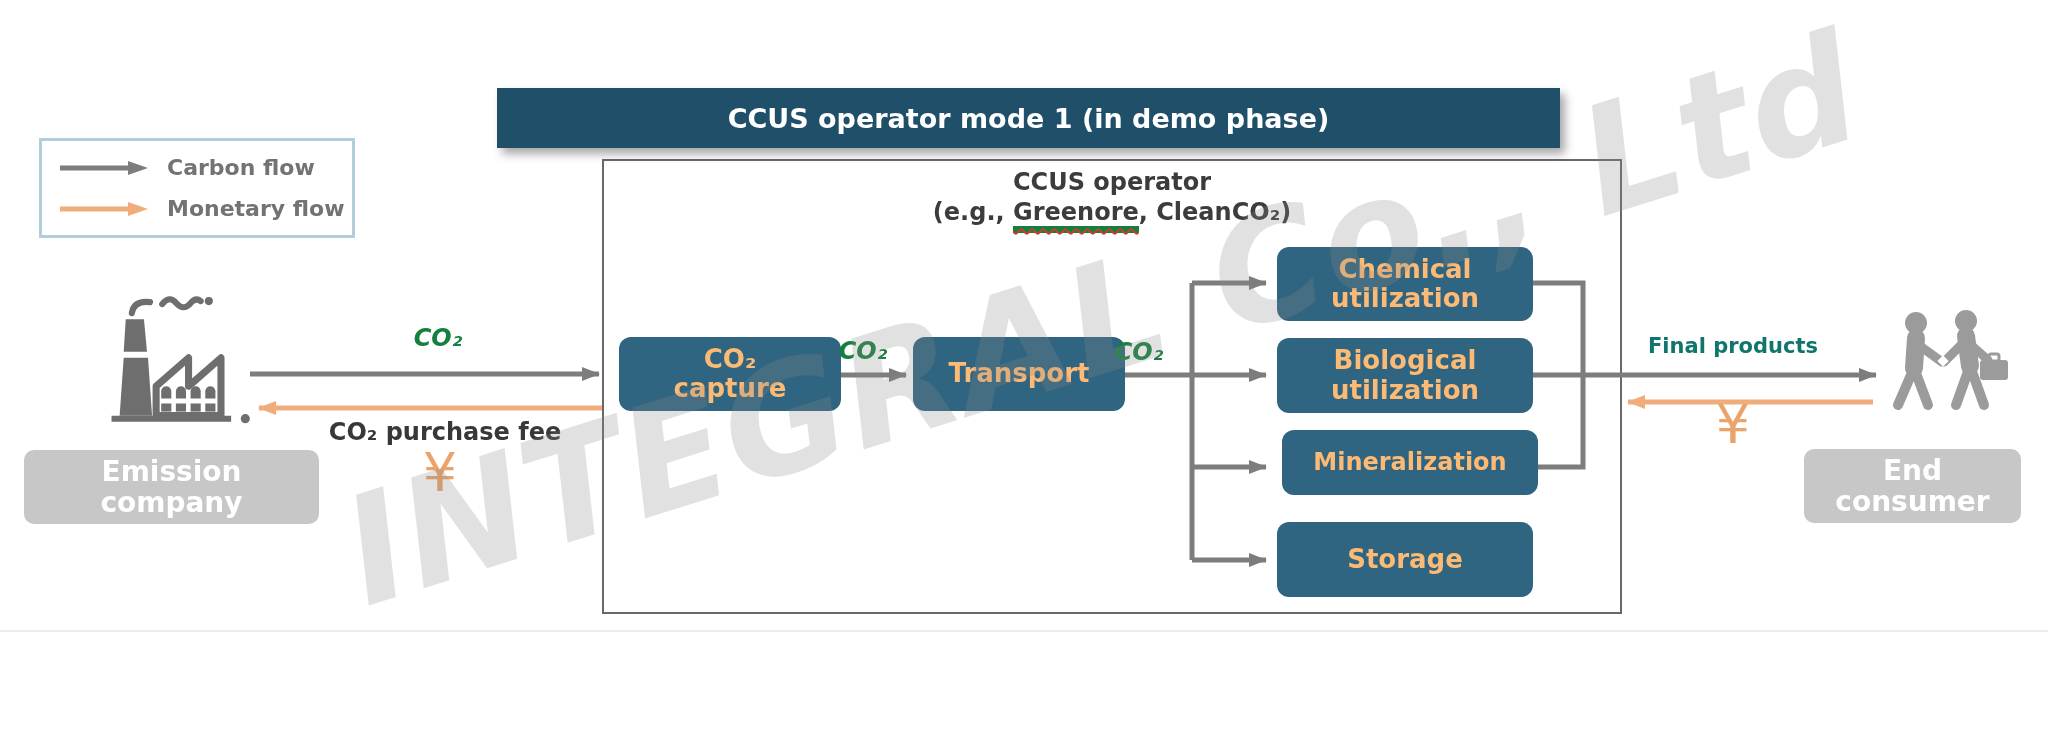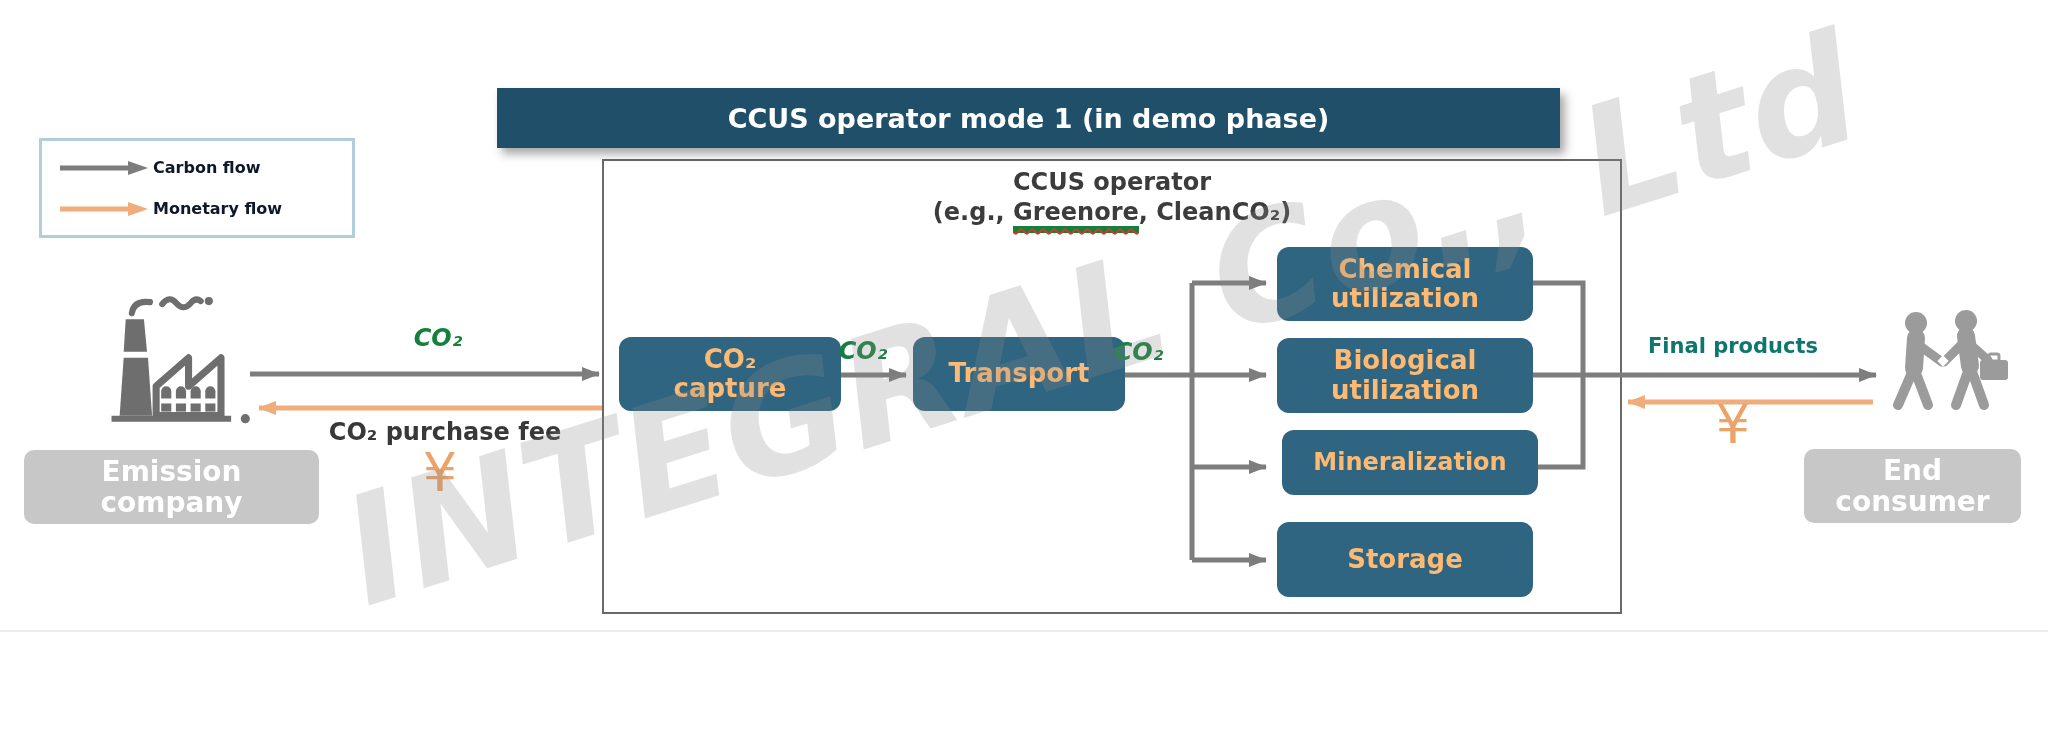--- a/index.html
+++ b/index.html
@@ -15,21 +15,21 @@
     box-shadow:5px 6px 9px rgba(0,0,0,.35);
   }
   
   .legend{
     position:absolute;left:39px;top:138px;width:316px;height:100px;
     border:3px solid #b3cedb;background:#fff;z-index:6;
     display:flex;flex-direction:column;justify-content:space-around;padding:6px 0 6px 16px;box-sizing:border-box;
   }
   .legend-row{display:flex;align-items:center;}
   .legend-row svg{flex:0 0 auto;}
-  .legend-label{font-size:16px;font-weight:bold;color:#0f172a;}
+  .legend-label{margin-left:14px;font-size:22px;font-weight:bold;color:#737373;}
   
   .operator-container{
     position:absolute;left:602px;top:159px;width:1020px;height:455px;
     border:2px solid #696969;background:#fff;box-sizing:border-box;z-index:4;
   }
   .operator-header{
     position:absolute;left:602px;top:167px;width:1020px;text-align:center;z-index:20;
     color:#3c3c3c;font-weight:bold;font-size:24px;line-height:1.25;
   }
   .company-underline{

